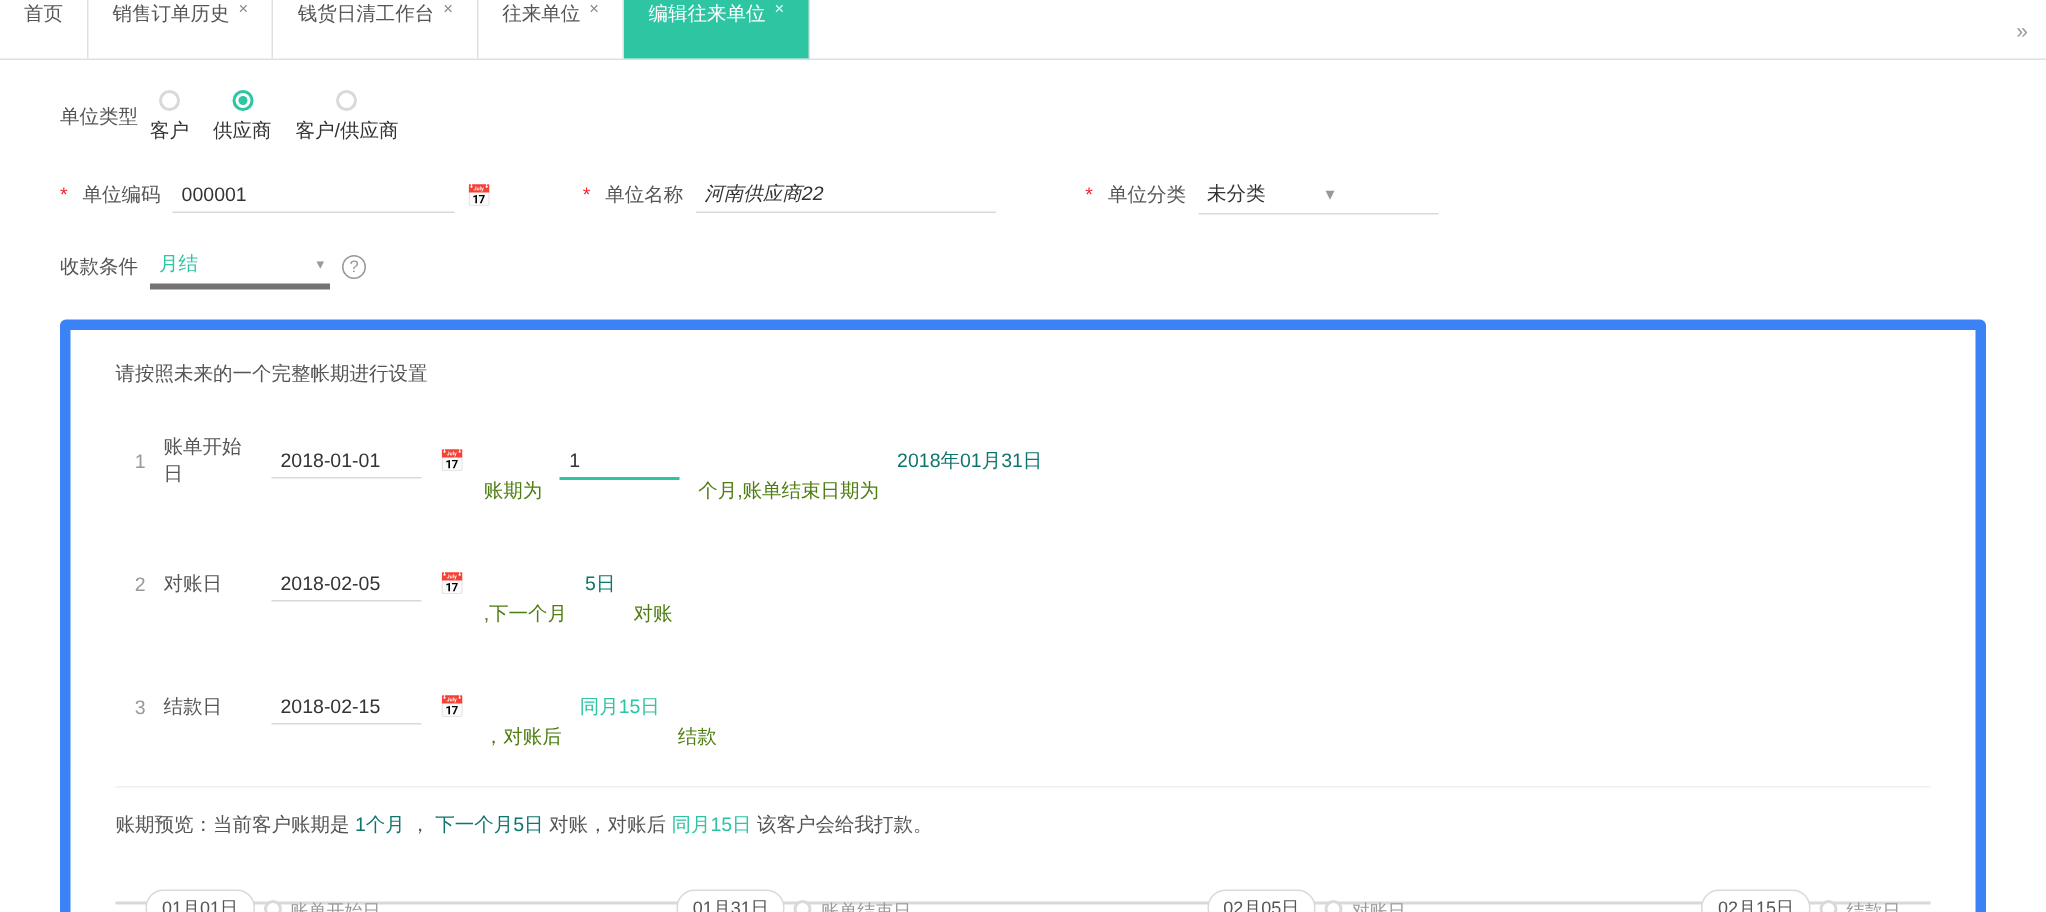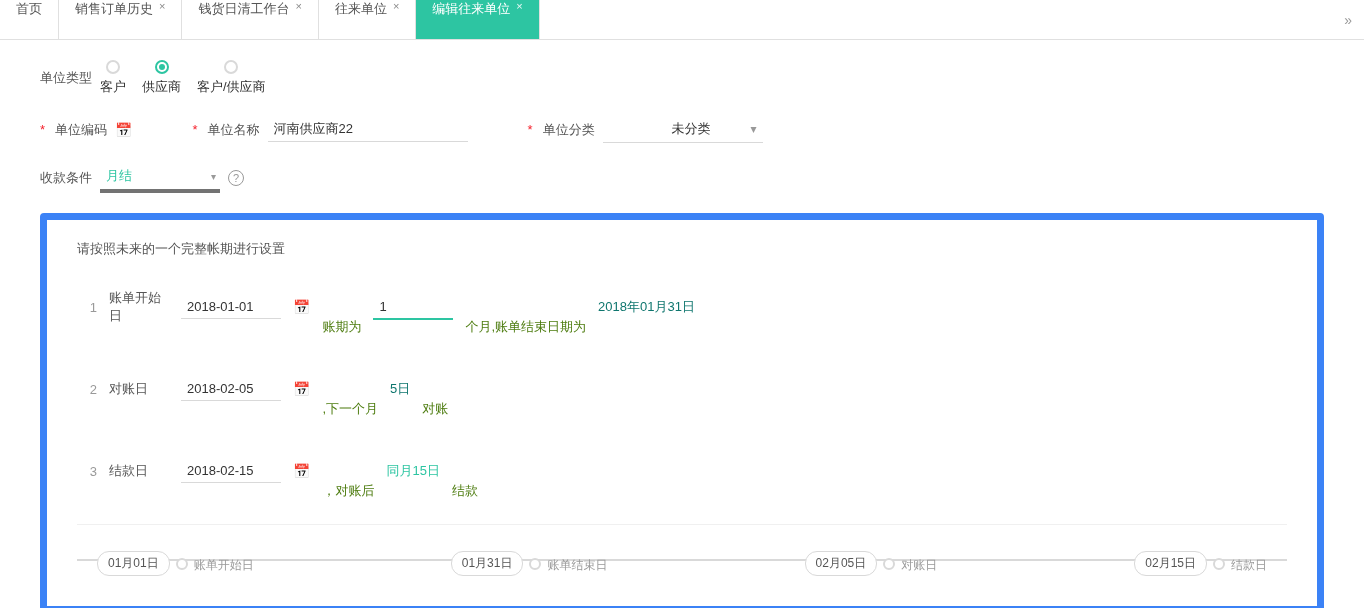--- a/index.html
+++ b/index.html
@@ -75,21 +75,21 @@
     .field-input {
       border: none;
       border-bottom: 1px solid #d9d9d9;
       padding: 4px 6px;
       font-size: 13px;
       outline: none;
       color: #333;
       background: transparent;
       min-width: 120px;
     }
-    .field-input.wide { min-width: 200px; }
+    .field-input.wide { min-width: 200px; font-style: italic; }
 
     
     .radio-group {
       display: flex;
       align-items: center;
       gap: 16px;
     }
     .radio-item {
       display: flex;
       align-items: center;
@@ -138,21 +138,21 @@
       font-size: 14px;
     }
 
     
     .category-select {
       display: flex;
       align-items: center;
       min-width: 160px;
       border-bottom: 1px solid #d9d9d9;
       padding: 4px 6px;
-      justify-content: flex-end;
+      justify-content: flex-start;
     }
 
     
     .help-icon {
       width: 16px;
       height: 16px;
       border-radius: 50%;
       border: 1px solid #999;
       display: flex;
       align-items: center;
@@ -317,20 +317,21 @@
             <span>客户/供应商</span>
           </label>
         </div>
     </div>
   </div>
 
   <div class="form-row">
     <div class="form-field">
       <span class="required-mark">*</span>
       <span class="field-label">单位编码</span>
+      <input class="field-input" type="text" value="000001" style="">
       <span class="calendar-icon">📅</span>
     </div>
     <div class="form-field" style="margin-left:40px;">
       <span class="required-mark">*</span>
       <span class="field-label">单位名称</span>
       <input class="field-input wide" type="text" value="河南供应商22" style="">
     </div>
     <div class="form-field" style="margin-left:40px;">
       <span class="required-mark">*</span>
       <span class="field-label">单位分类</span>
@@ -380,20 +381,29 @@
       <span class="row-num">3</span>
       <span class="row-label">结款日</span>
       <input class="date-input" value="2018-02-15" type="text" style="">
       <span class="calendar-icon">📅</span>
       <span class="inline-text">，对账后</span>
       <span class="highlight-teal">同月15日</span>
       <span class="inline-text">结款</span>
     </div>
 
     <div class="preview-section">
+      <div class="preview-text">
+        <span>账期预览：当前客户账期是</span>
+        <span class="highlight-orange">1个月</span>
+        <span>，</span>
+        <span class="highlight-orange">下一个月5日</span>
+        <span>对账，对账后</span>
+        <span class="highlight-teal">同月15日</span>
+        <span>该客户会给我打款。</span>
+      </div>
 
       <div style="position:relative; padding: 10px 20px;">
         <div class="timeline-line"></div>
         <div class="timeline-points" id="timeline-points">
             <div class="timeline-point">
               <div class="timeline-badge">01月01日</div>
               <div class="timeline-dot"></div>
               <div class="timeline-point-label">账单开始日</div>
             </div>
             <div class="timeline-point">

